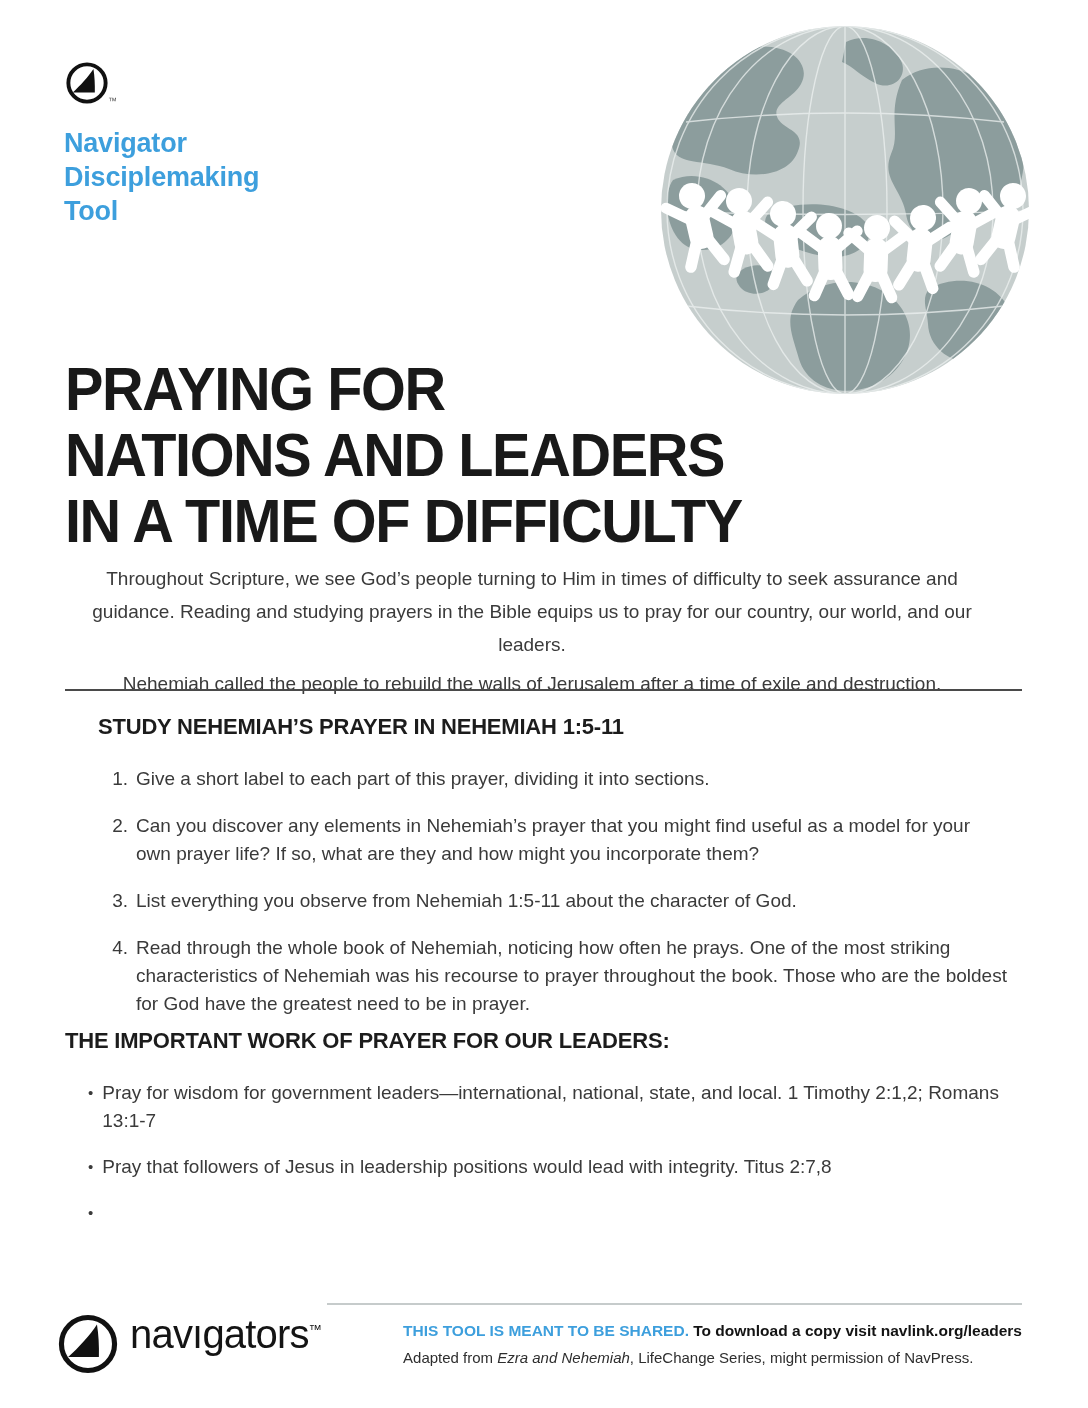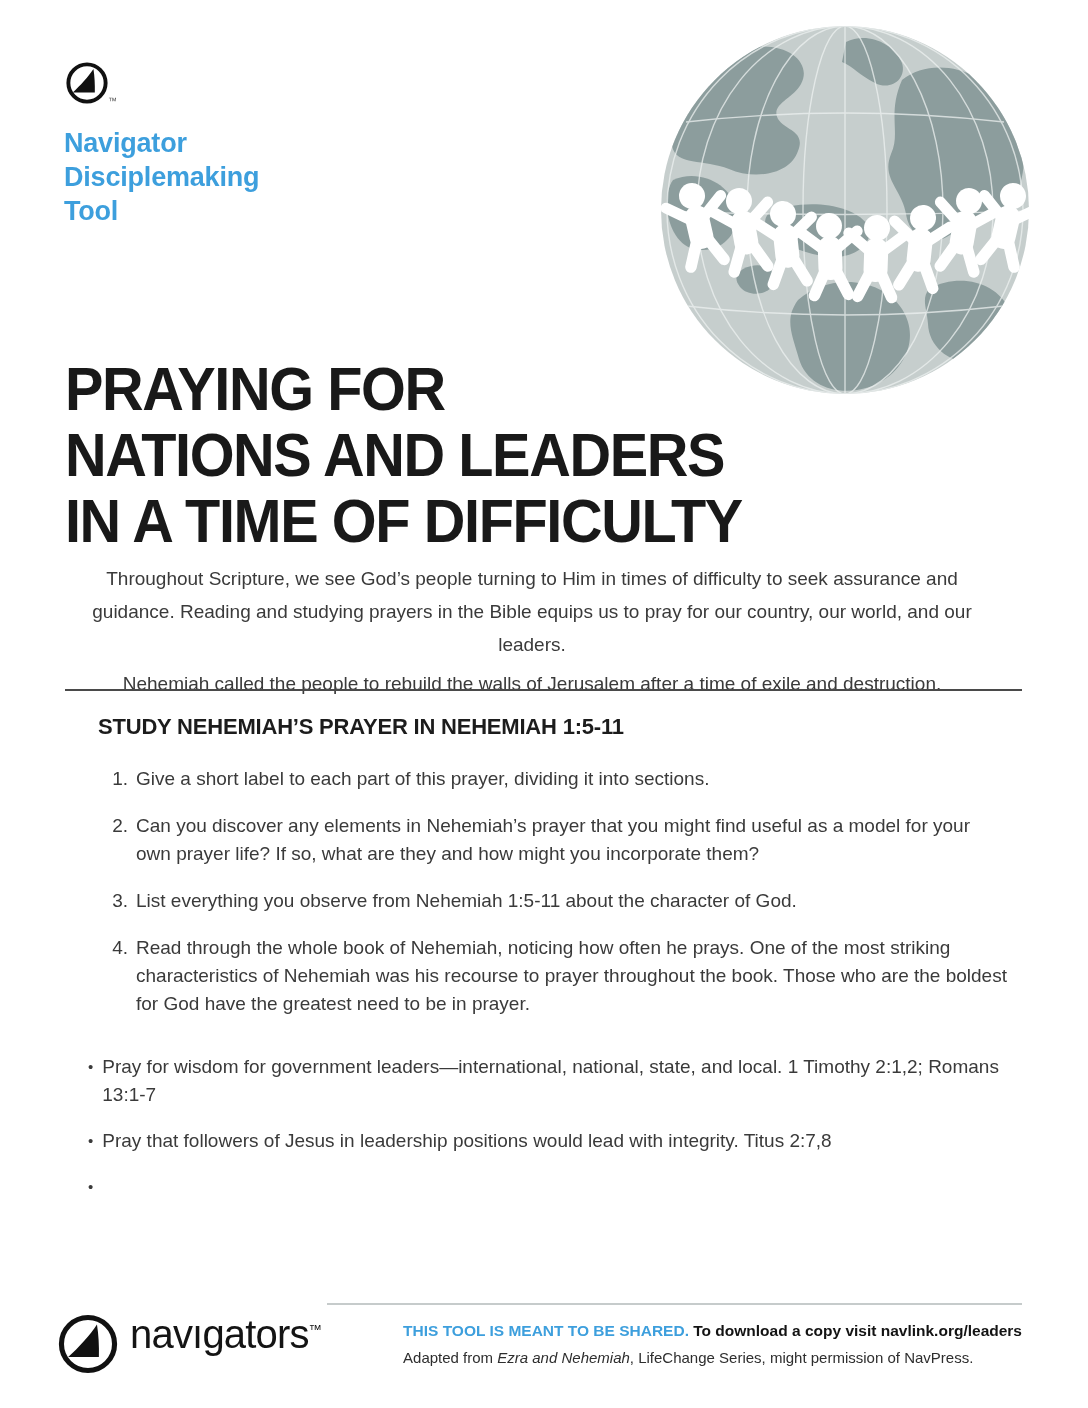--- a/index.html
+++ b/index.html
@@ -140,20 +140,21 @@
       <span class="num">3.</span>
       <span>List everything you observe from Nehemiah 1:5-11 about the character of God.</span>
     </div>
     <div class="num-item">
       <span class="num">4.</span>
       <span>Read through the whole book of Nehemiah, noticing how often he prays. One of the most striking characteristics of Nehemiah was his recourse to prayer throughout the book. Those who are the boldest for God have the greatest need to be in prayer.</span>
     </div>
   </div>
 
   <div class="section-leaders">
+    <h2 class="h-section">THE IMPORTANT WORK OF PRAYER FOR OUR LEADERS:</h2>
     <div class="bullet">
       <span class="dot">•</span>
       <span>Pray for wisdom for government leaders—international, national, state, and local. 1 Timothy 2:1,2; Romans 13:1-7</span>
     </div>
     <div class="bullet">
       <span class="dot">•</span>
       <span>Pray that followers of Jesus in leadership positions would lead with integrity. Titus 2:7,8</span>
     </div>
     <div class="bullet">
       <span class="dot">•</span>

